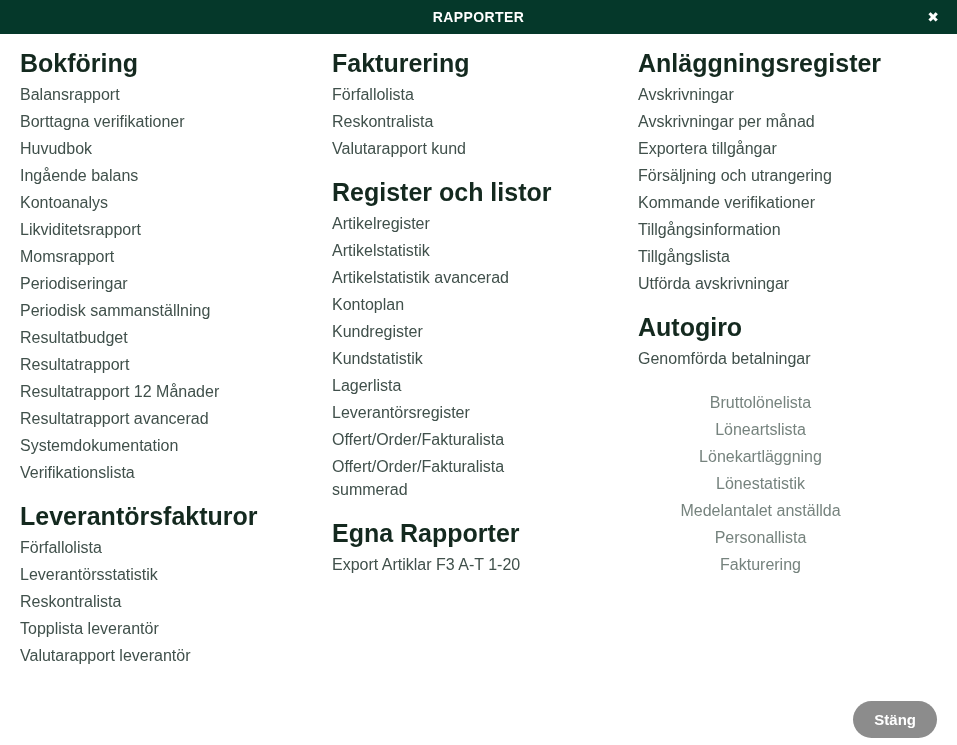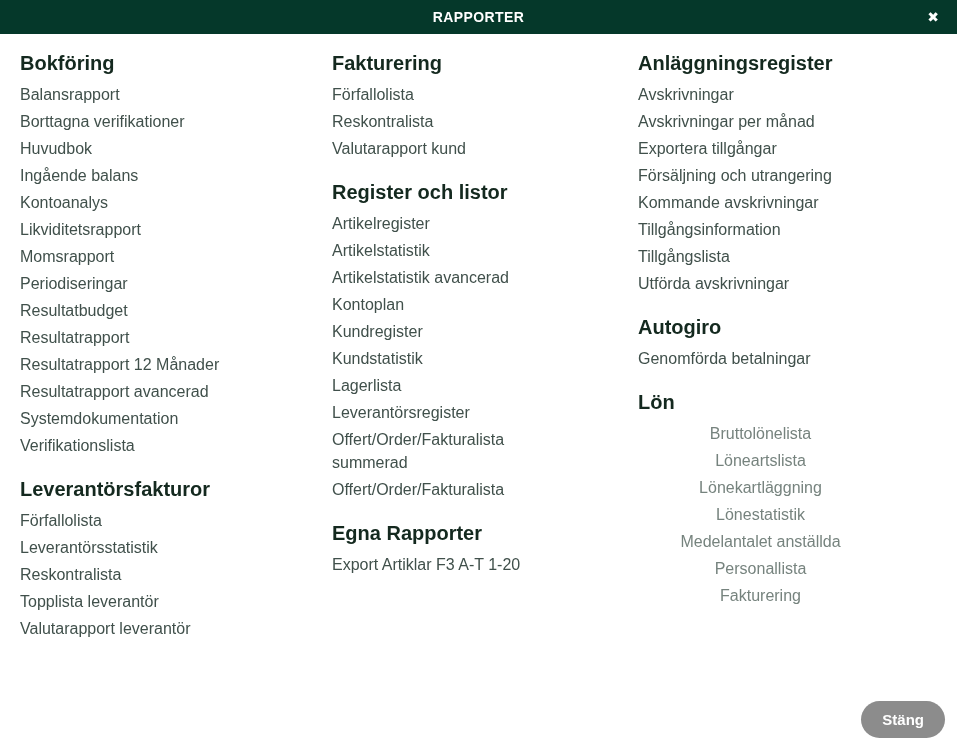--- a/index.html
+++ b/index.html
@@ -49,41 +49,41 @@
     display:flex;
     padding:16px 0 0 20px;
   }
   .col{flex:0 0 auto;}
   .col-1{width:312px;}
   .col-2{width:306px;}
   .col-3{width:319px;}
   .section{margin-bottom:17px;}
   .section h2{
     color:var(--heading-text);
-    font-size:20px;
+    font-size:25px;
     line-height:26px;
     font-weight:bold;
     margin:0 0 5px 0;
   }
   .section ul{list-style:none;}
   .section li{
     color:var(--link-text);
     font-size:16px;
     line-height:23px;
     padding:2px 0;
     max-width:245px;
     cursor:pointer;
   }
   .section.muted li{
     color:var(--muted-link-text);
     text-align:center;
   }
   .close-btn{
     position:absolute;
-    right:12px;
+    right:20px;
     bottom:7px;
     height:37px;
     padding:0 21px;
     border:none;
     border-radius:19px;
     background:var(--close-button-bg);
     color:var(--close-button-text);
     font-family:"Liberation Sans","DejaVu Sans",sans-serif;
     font-size:15px;
     font-weight:bold;
@@ -104,20 +104,21 @@
         <h2>Bokföring</h2>
         <ul>
           <li>Balansrapport</li>
           <li>Borttagna verifikationer</li>
           <li>Huvudbok</li>
           <li>Ingående balans</li>
           <li>Kontoanalys</li>
           <li>Likviditetsrapport</li>
           <li>Momsrapport</li>
           <li>Periodiseringar</li>
+          <li>Periodisk sammanställning</li>
           <li>Resultatbudget</li>
           <li>Resultatrapport</li>
           <li>Resultatrapport 12 Månader</li>
           <li>Resultatrapport avancerad</li>
           <li>Systemdokumentation</li>
           <li>Verifikationslista</li>
         </ul>
       </section>
       <section class="section">
         <h2>Leverantörsfakturor</h2>
@@ -143,53 +144,52 @@
         <h2>Register och listor</h2>
         <ul>
           <li>Artikelregister</li>
           <li>Artikelstatistik</li>
           <li>Artikelstatistik avancerad</li>
           <li>Kontoplan</li>
           <li>Kundregister</li>
           <li>Kundstatistik</li>
           <li>Lagerlista</li>
           <li>Leverantörsregister</li>
+          <li>Offert/Order/Fakturalista</li>
           <li>Offert/Order/Fakturalista summerad</li>
-          <li>Offert/Order/Fakturalista</li>
         </ul>
       </section>
       <section class="section">
         <h2>Egna Rapporter</h2>
         <ul>
           <li>Export Artiklar F3 A-T 1-20</li>
         </ul>
       </section>
     </div>
   <div class="col col-3">
       <section class="section">
         <h2>Anläggningsregister</h2>
         <ul>
           <li>Avskrivningar</li>
           <li>Avskrivningar per månad</li>
           <li>Exportera tillgångar</li>
           <li>Försäljning och utrangering</li>
-          <li>Kommande avskrivningar</li>
+          <li>Kommande verifikationer</li>
           <li>Tillgångsinformation</li>
           <li>Tillgångslista</li>
           <li>Utförda avskrivningar</li>
         </ul>
       </section>
       <section class="section">
         <h2>Autogiro</h2>
         <ul>
           <li>Genomförda betalningar</li>
         </ul>
       </section>
       <section class="section muted">
-        <h2>Lön</h2>
         <ul>
           <li>Bruttolönelista</li>
           <li>Löneartslista</li>
           <li>Lönekartläggning</li>
           <li>Lönestatistik</li>
           <li>Medelantalet anställda</li>
           <li>Personallista</li>
           <li>Fakturering</li>
         </ul>
       </section>

